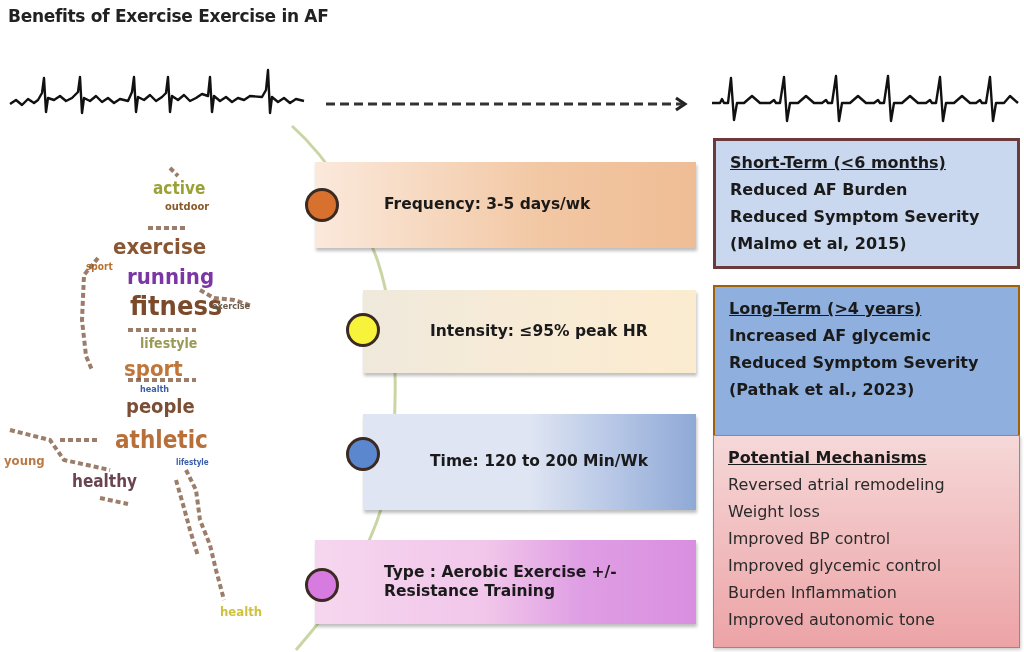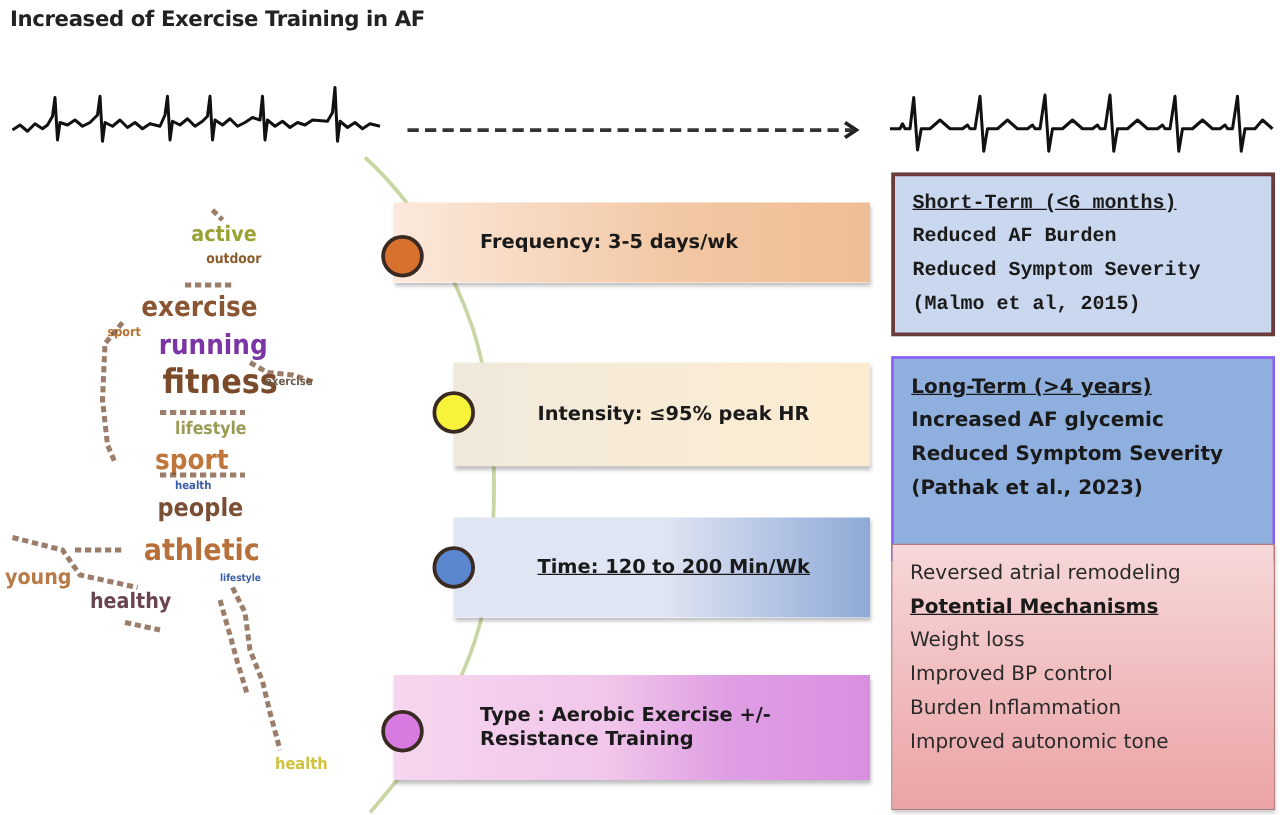--- a/index.html
+++ b/index.html
@@ -5,30 +5,30 @@
     html, body { margin:0; padding:0; background:#ffffff; }
     body { width:1024px; height:652px; position:relative; overflow:hidden; font-family:"DejaVu Sans", sans-serif; color:#1a1a1a; }
     .title { position:absolute; left:8px; top:6px; font-size:17px; font-weight:bold; color:#222; letter-spacing:-0.3px; }
     svg.layer { position:absolute; left:0; top:0; }
     .pbox { position:absolute; box-shadow:1px 3px 3px rgba(0,0,0,0.25); display:flex; align-items:center; font-weight:bold; font-size:15.5px; color:#1a1a1a; }
     .pbox span { display:block; line-height:1.25; }
     .dot { position:absolute; width:34px; height:34px; border-radius:50%; border:3px solid #3a2a22; box-sizing:border-box; }
     .rbox { position:absolute; box-sizing:border-box; padding:8px 14px; font-size:16px; line-height:27px; }
     .rbox .hd { text-decoration:underline; font-weight:bold; }
     .rbox .ln { display:block; white-space:nowrap; }
-    .b1 { left:713px; top:138px; width:307px; height:131px; background:#c9d8ef; border:3px solid #6b3b3b; font-weight:bold;font-family:Liberation Mono, monospace; }
-    .b2 { left:713px; top:285px; width:307px; height:164px; background:#8fb0de; border:2px solid #8b5cf6; font-weight:bold; }
+    .b1 { left:713px; top:138px; width:307px; height:131px; background:#c9d8ef; border:3px solid #6b3b3b; font-weight:bold; }
+    .b2 { left:713px; top:285px; width:307px; height:164px; background:#8fb0de; border:2px solid #a16207; font-weight:bold; }
     .b3 { left:713px; top:435px; width:307px; height:213px; background:linear-gradient(to bottom,#f6d8d8,#eca3a6); border:1px solid #b27c7c; box-shadow:1px 2px 3px rgba(0,0,0,0.2); }
     .b3 .ln.item { font-weight:normal; color:#2a2a2a; }
     .wc { position:absolute; font-family:"DejaVu Sans Condensed","DejaVu Sans", sans-serif; font-weight:bold; line-height:1; white-space:nowrap; }
   </style>
 </head>
 <body>
 
-<div class="title">Increased of Exercise Training in AF</div>
+<div class="title">Benefits of Exercise Exercise in AF</div>
 
 <svg class="layer" width="1024" height="652">
 
   <g fill="none" stroke="#111" stroke-width="2.4" stroke-linejoin="round">
     <polyline points="10,104 16,100 22,105 28,99 34,103 38,100 42,93 44,78 46,112 48,98 54,100 60,96 66,101 72,98 78,92 80,77 82,113 84,98 90,101 96,96 102,102 108,98 114,103 120,99 128,101 132,92 134,77 136,112 138,97 144,100 150,95 156,101 162,97 166,93 168,77 170,112 172,96 178,100 184,95 190,101 196,98 202,94 208,96 210,77 212,112 214,96 220,101 226,97 232,102 238,98 244,100 250,96 262,97 266,90 268,70 270,113 272,97 278,102 284,98 290,103 296,99 304,101"></polyline>
   </g>
 
   <g>
     <line x1="326" y1="104" x2="682" y2="104" stroke="#333" stroke-width="3" stroke-dasharray="9,5"></line>
     <polyline points="676,98 685,104 676,110" fill="none" stroke="#222" stroke-width="3"></polyline>
@@ -47,52 +47,52 @@
   <span class="wc" style="left:113px;top:236px;font-size:22px;color:#8a5532;">exercise</span>
   <span class="wc" style="left:86px;top:262px;font-size:10px;color:#b8722e;">sport</span>
   <span class="wc" style="left:127px;top:266px;font-size:22px;color:#7b35a4;">running</span>
   <span class="wc" style="left:130px;top:292px;font-size:27px;color:#7a4a2a;">fitness</span>
   <span class="wc" style="left:212px;top:302px;font-size:9px;color:#6a5a4a;">exercise</span>
   <span class="wc" style="left:140px;top:336px;font-size:14px;color:#9a9a55;">lifestyle</span>
   <span class="wc" style="left:124px;top:358px;font-size:22px;color:#c0763a;">sport</span>
   <span class="wc" style="left:140px;top:385px;font-size:9px;color:#3b5ea8;">health</span>
   <span class="wc" style="left:126px;top:396px;font-size:20px;color:#7a4f36;">people</span>
   <span class="wc" style="left:115px;top:428px;font-size:24px;color:#b8703a;">athletic</span>
-  <span class="wc" style="left:4px;top:454px;font-size:17px;color:#b87a46;">young</span>
+  <span class="wc" style="left:4px;top:454px;font-size:13px;color:#b87a46;">young</span>
   <span class="wc" style="left:72px;top:473px;font-size:17px;color:#6a4450;">healthy</span>
   <span class="wc" style="left:176px;top:459px;font-size:8px;color:#3a5ea8;">lifestyle</span>
   <span class="wc" style="left:220px;top:605px;font-size:13px;color:#cfc23e;">health</span>
   <svg class="layer" width="280" height="652" style="pointer-events:none">
     <g stroke="#7a5238" stroke-width="4" stroke-dasharray="5,3" fill="none" opacity="0.75">
       <path d="M170,168 L178,176"></path>
       <path d="M148,228 L188,228"></path>
       <path d="M98,258 L84,275 L82,320 L86,356 L92,370"></path>
       <path d="M200,290 L214,298 L234,300 L252,306"></path>
       <path d="M128,330 L196,330"></path>
       <path d="M128,380 L196,380"></path>
       <path d="M60,440 L100,440"></path>
       <path d="M10,430 L50,440 L64,460 L110,470"></path>
       <path d="M100,498 L128,504"></path>
       <path d="M186,470 L196,490 L200,520 L210,545 L216,570 L224,600"></path>
       <path d="M176,480 L184,508 L190,530 L198,556"></path>
     </g>
   </svg>
 </div>
 
-<div class="pbox" style="left:315px;top:162px;width:381px;height:64px;background:linear-gradient(to right,#fbe9dc,#f2c7a3 60%,#efbd95);">
+<div class="pbox" style="left:315px;top:162px;width:381px;height:86px;background:linear-gradient(to right,#fbe9dc,#f2c7a3 60%,#efbd95);">
   <span style="margin-left:69px;">Frequency: 3-5 days/wk</span>
 </div>
 <div class="dot" style="left:305px;top:188px;background:#d8702e;"></div>
 
 <div class="pbox" style="left:363px;top:290px;width:333px;height:83px;background:linear-gradient(to right,#efe9dc,#f8ebd6 50%,#fbecd0);text-align:right;">
   <span style="margin-left:67px;">Intensity: ≤95% peak HR</span>
 </div>
 <div class="dot" style="left:346px;top:313px;background:#f7f23a;"></div>
 
-<div class="pbox" style="left:363px;top:414px;width:333px;height:80px;background:linear-gradient(to right,#dfe5f2,#dfe5f2 50%,#b7c7e6 75%,#8fa9d6);text-decoration:underline;">
+<div class="pbox" style="left:363px;top:414px;width:333px;height:96px;background:linear-gradient(to right,#dfe5f2,#dfe5f2 50%,#b7c7e6 75%,#8fa9d6);">
   <span style="margin-left:67px;">Time: 120 to 200 Min/Wk</span>
 </div>
 <div class="dot" style="left:346px;top:437px;background:#5b87cf;"></div>
 
 <div class="pbox" style="left:315px;top:540px;width:381px;height:84px;background:linear-gradient(to right,#f6d6ee,#f1c6ea 45%,#df9ee4 70%,#d98fe0);">
   <div style="margin-left:69px;">
     <span>Type : Aerobic Exercise +/-</span>
     <span>Resistance Training</span>
   </div>
 </div>
@@ -106,19 +106,20 @@
 </div>
 
 <div class="rbox b2">
   <span class="ln hd">Long-Term (&gt;4 years)</span>
   <span class="ln">Increased AF glycemic</span>
   <span class="ln">Reduced Symptom Severity</span>
   <span class="ln">(Pathak et al., 2023)</span>
 </div>
 
 <div class="rbox b3">
+  <span class="ln hd">Potential Mechanisms</span>
   <span class="ln item">Reversed atrial remodeling</span>
-  <span class="ln hd">Potential Mechanisms</span>
   <span class="ln item">Weight loss</span>
   <span class="ln item">Improved BP control</span>
+  <span class="ln item">Improved glycemic control</span>
   <span class="ln item">Burden Inflammation</span>
   <span class="ln item">Improved autonomic tone</span>
 </div>
 
 </body></html>

